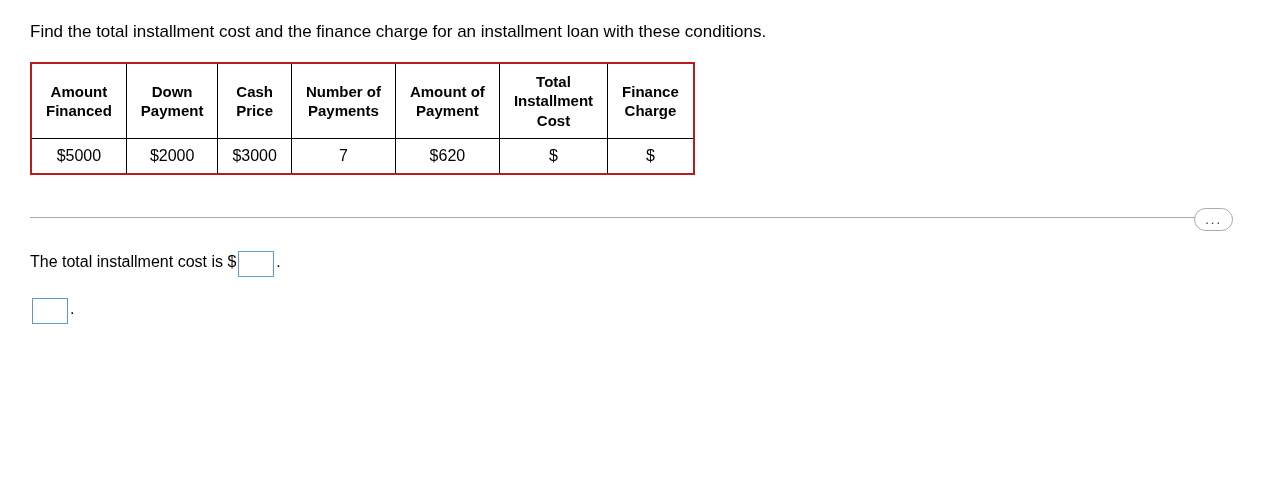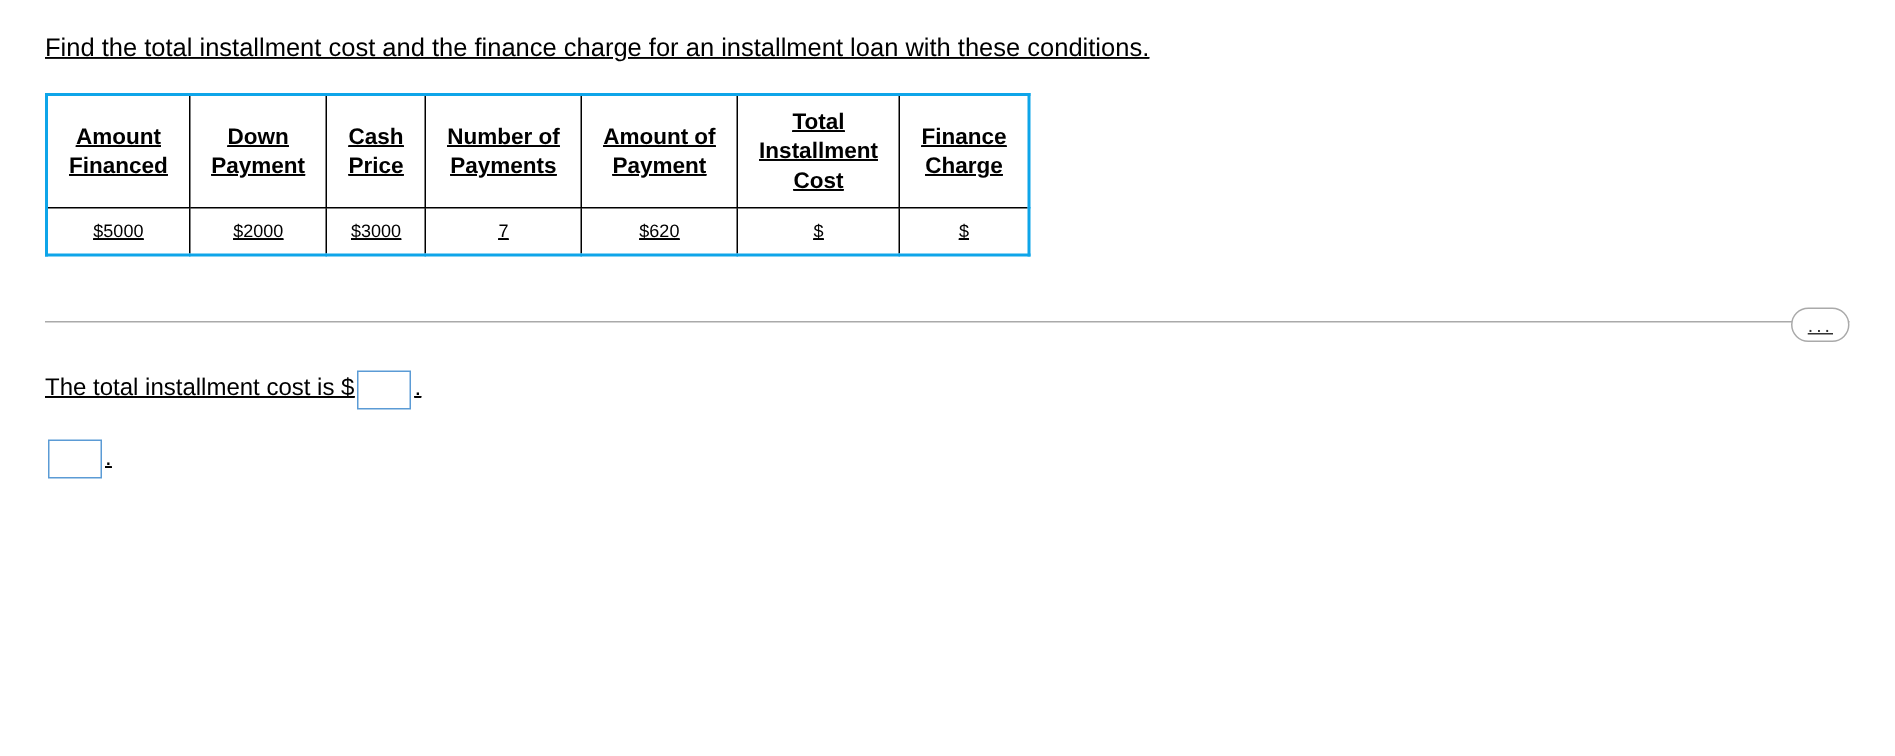--- a/index.html
+++ b/index.html
@@ -1,19 +1,18 @@
 <!DOCTYPE html>
 <html><head>
   <meta charset="utf-8">
   <style>
     * {
       box-sizing: border-box;
       margin: 0;
       padding: 0;
-      text-decoration: underline;
     }
 
     body {
       font-family: Arial, sans-serif;
       font-size: 16px;
       background: #fff;
       color: #000;
       width: 1263px;
       min-height: 504px;
       padding: 20px 30px;
@@ -25,38 +24,38 @@
       line-height: 1.4;
     }
 
     .table-container {
       display: inline-block;
       margin-bottom: 20px;
     }
 
     table {
       border-collapse: collapse;
-      border: 2px solid #0ea5e9;
+      border: 2px solid #b91c1c;
     }
 
     table th, table td {
       border: 1.5px solid #000;
       padding: 8px 14px;
       text-align: center;
       vertical-align: middle;
       font-size: 15px;
     }
 
     table th {
       font-weight: bold;
       line-height: 1.3;
     }
 
     table td {
-      font-size: 12px;
+      font-size: 16px;
     }
 
     .divider {
       border: none;
       border-top: 1.5px solid #aaa;
       margin: 18px 0;
       width: 100%;
     }
 
     .more-btn {
@@ -74,21 +73,21 @@
 
     .answer-section {
       margin-top: 30px;
       line-height: 1.8;
     }
 
     .answer-line {
       margin-bottom: 18px;
       font-size: 16px;
       display: flex;
-      align-items: center;
+      align-items: flex-end;
     }
 
     .answer-line input {
       width: 36px;
       height: 26px;
       border: 1.5px solid #5b9bd5;
       outline: none;
       margin: 0 2px;
       font-size: 15px;
       text-align: center;

